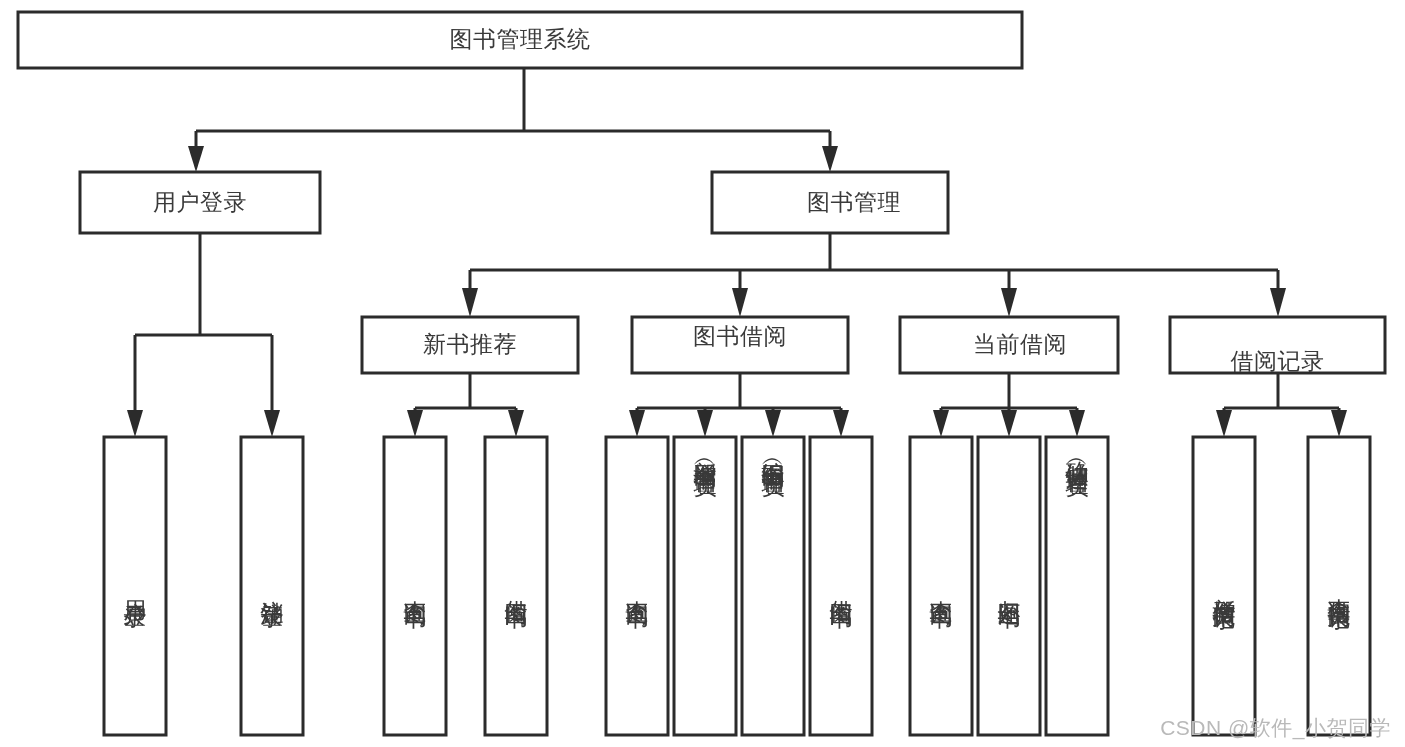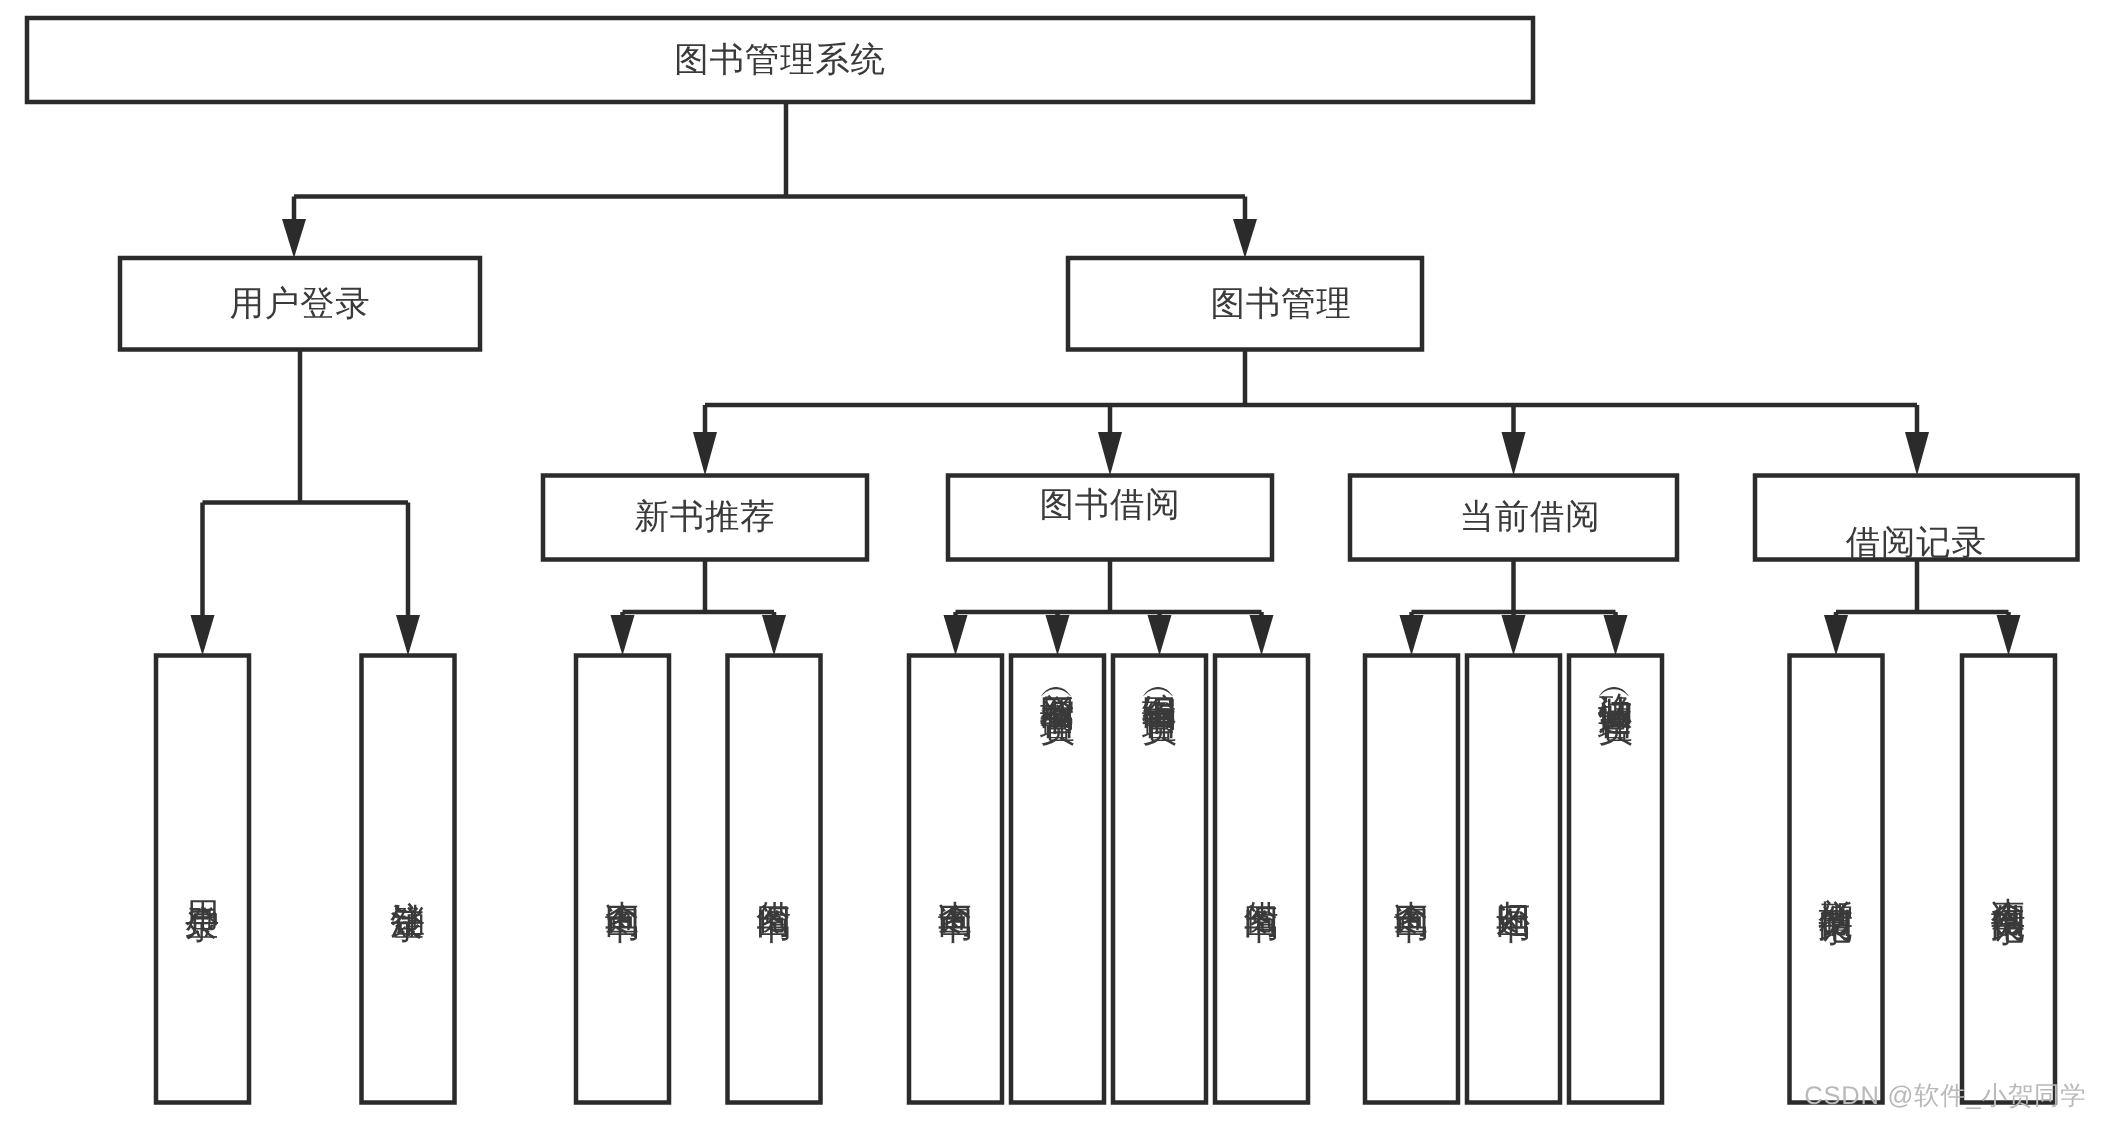--- a/index.html
+++ b/index.html
@@ -66,21 +66,21 @@
     padding-top: 6px;
   }
   .node-label.vertical.centered {
     justify-content: center;
     padding-top: 0;
   }
   .watermark {
     position: absolute;
     right: 14px;
     bottom: 5px;
-    font-size: 17px;
+    font-size: 21px;
     color: #b9b9b9;
     font-family: "Liberation Sans", "DejaVu Sans", sans-serif;
     white-space: nowrap;
     letter-spacing: 0.5px;
   }
 </style>
 </head>
 <body>
 
 <div id="diagram-root">

